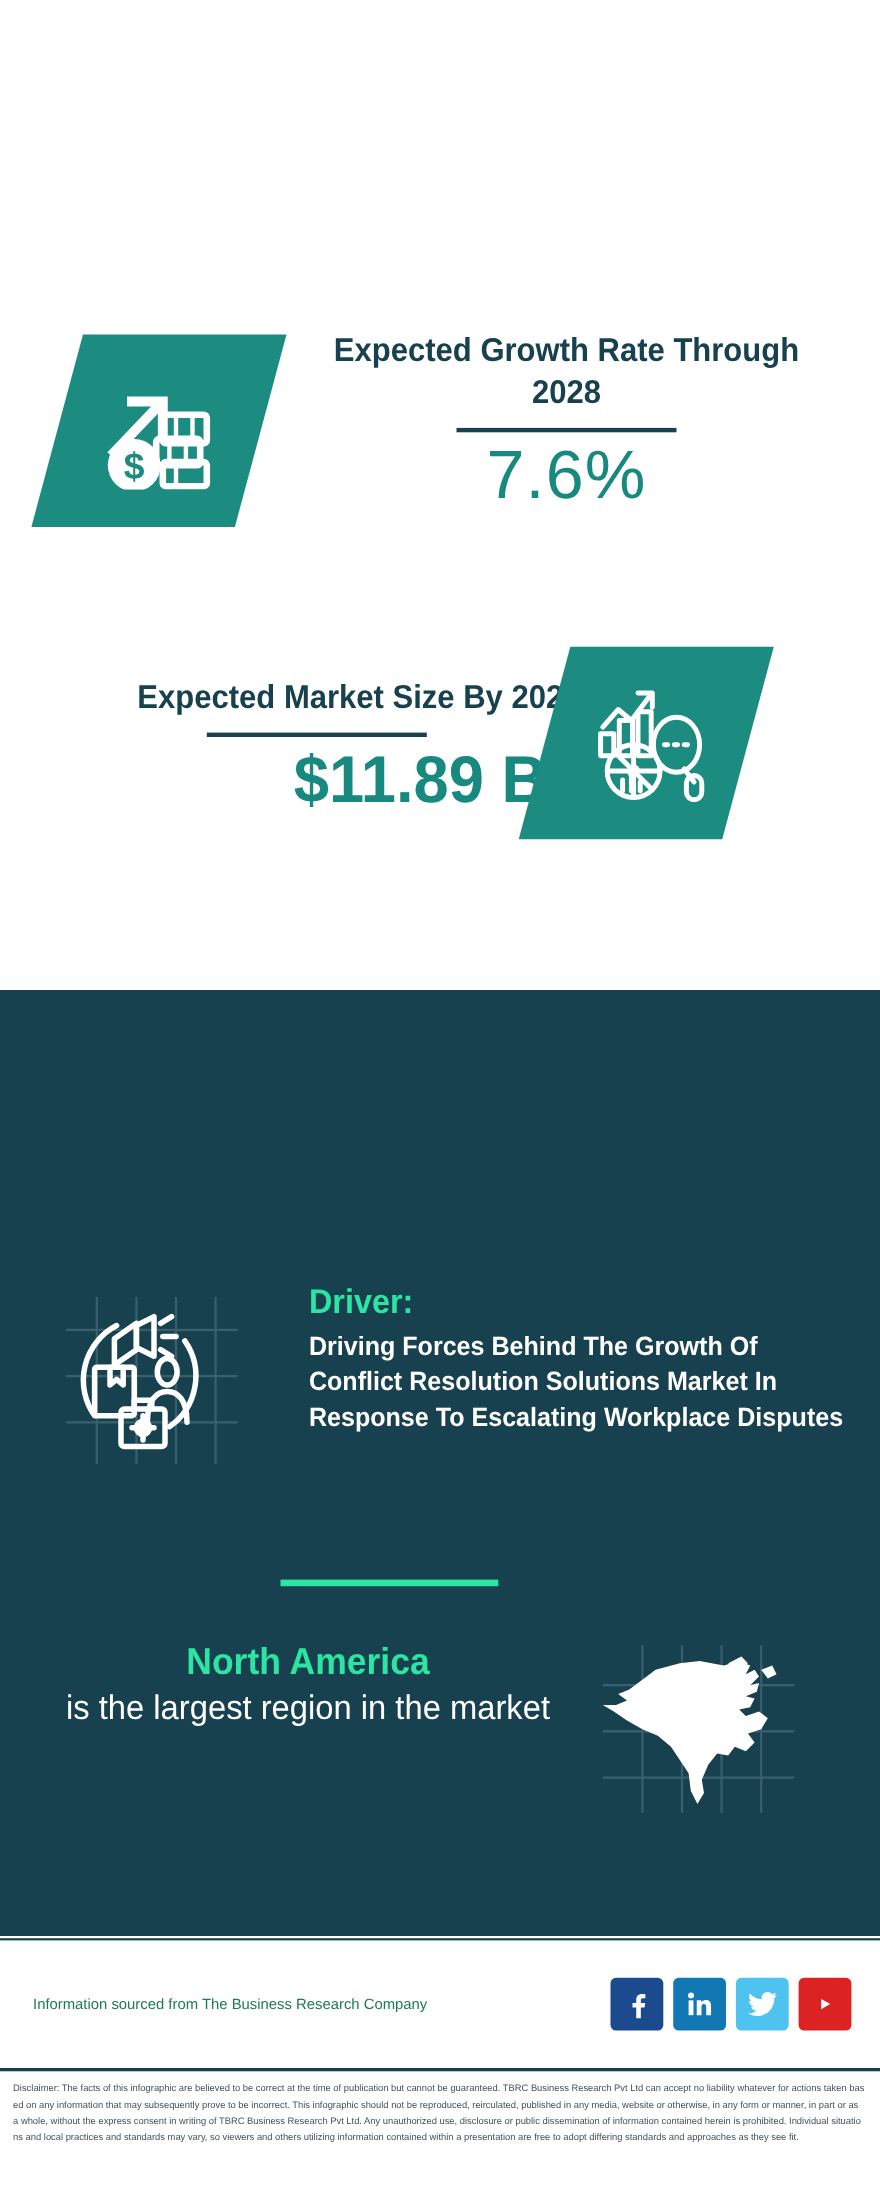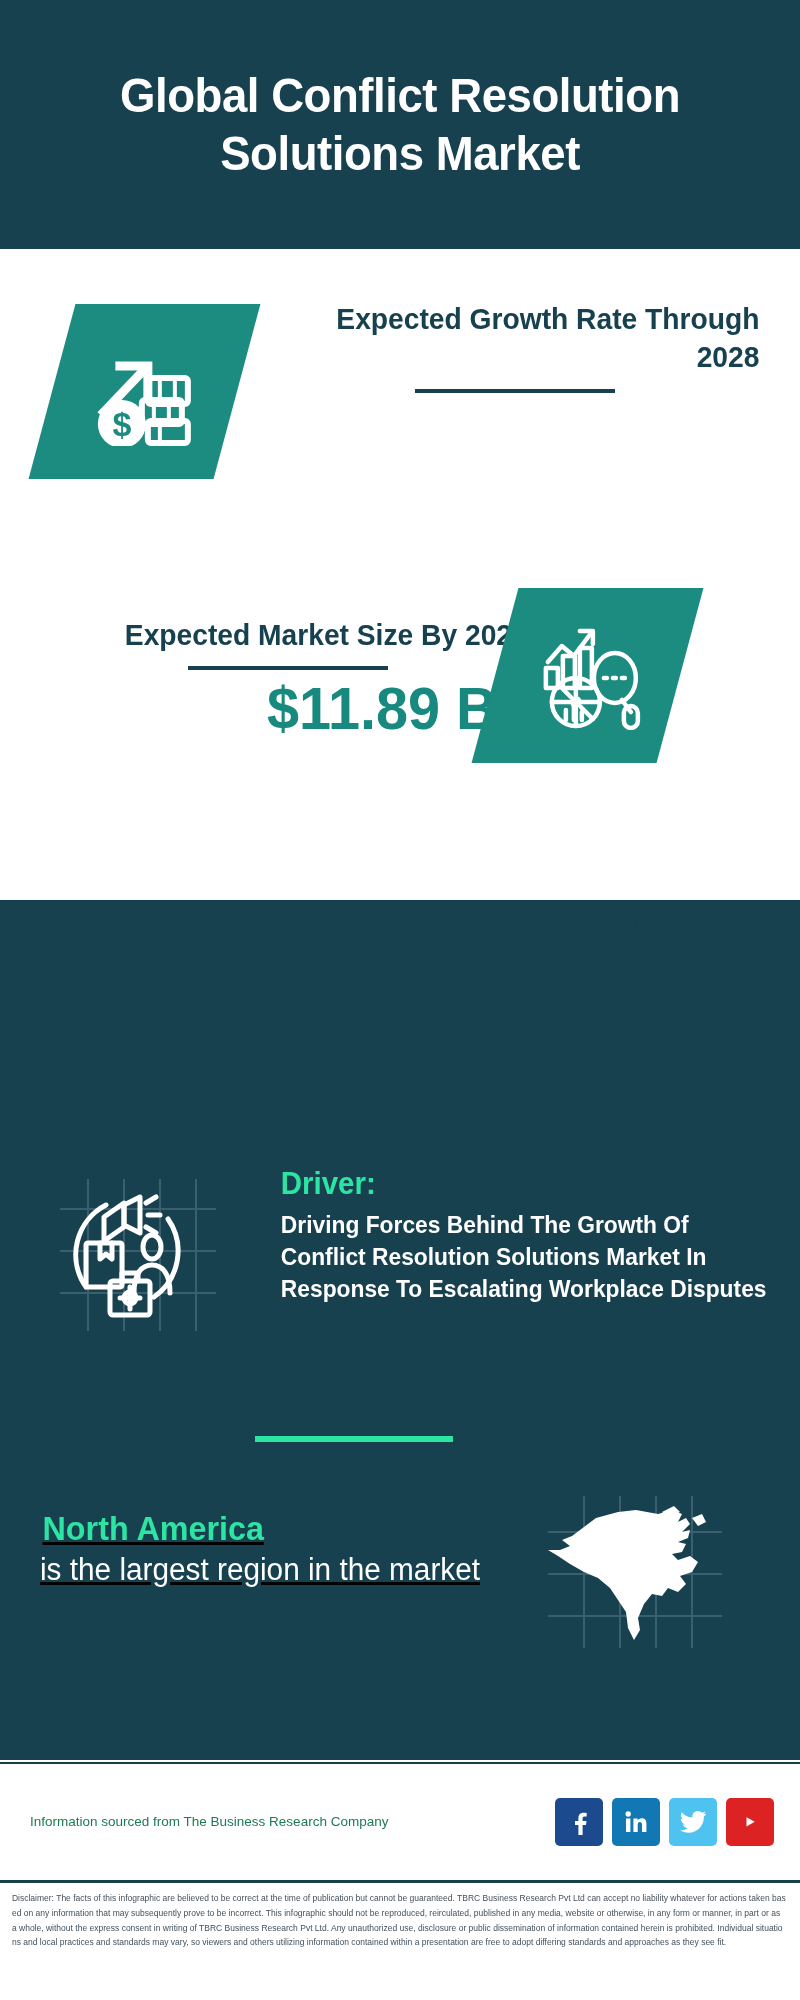--- a/index.html
+++ b/index.html
@@ -62,21 +62,21 @@
     align-items: center;
     justify-content: center;
   }
   .para-icon .icon-inner { transform: skewX(15deg); }
   .growth-icon-box { left: 52px; top: 14px; }
 
   .growth-text {
     position: absolute;
     left: 255px; top: 10px;
     width: 520px;
-    text-align: right;
+    text-align: center;
   }
   .label-dark {
     color: #17414f;
     font-size: 30px;
     font-weight: bold;
     line-height: 1.28;
     transform: scaleX(0.94);
   }
   .rule-dark {
     width: 200px; height: 4px;
@@ -169,24 +169,23 @@
   }
 
   
   .region-row {
     position: absolute;
     left: 0; top: 1490px;
     width: 800px;
   }
   .region-text {
     position: absolute;
-    left: 30px; top: 17px;
+    left: 30px; top: 0;
     width: 500px;
-    text-align: left;
-    text-decoration: underline;
+    text-align: center;
   }
   .region-name {
     color: #2de5a3;
     font-size: 34px;
     font-weight: bold;
     line-height: 1.25;
     transform: scaleX(0.95);
   }
   .region-sub {
     color: #ffffff;
@@ -251,23 +250,20 @@
     text-align: left;
     word-break: break-all;
     transform: scaleX(0.99);
   }
 </style>
 </head>
 <body>
 
 <div class="page">
 
-  <div class="header">
-    <div class="header-title">Global Conflict Resolution Solutions Market</div>
-  </div>
 
   <div class="white-band"></div>
 
   <div class="growth-row">
 
     <div class="para-icon growth-icon-box">
       <div class="icon-inner">
         <svg width="118" height="112" viewBox="0 0 118 112" fill="none">
 
           <path d="M18 78 L58 36" stroke="#fff" stroke-width="9" stroke-linecap="square"></path>
@@ -284,20 +280,21 @@
 
           <circle cx="36" cy="90" r="24" fill="#fff"></circle>
           <text x="36" y="102" font-family="Liberation Sans, sans-serif" font-size="34" font-weight="bold" fill="#1c8c80" text-anchor="middle">$</text>
         </svg>
       </div>
     </div>
 
     <div class="growth-text">
       <div class="label-dark">Expected Growth Rate Through 2028</div>
       <div class="rule-dark"></div>
+      <div class="value-teal">7.6%</div>
     </div>
   </div>
 
   <div class="size-row">
 
     <div class="size-text">
       <div class="label-dark">Expected Market Size By 2028</div>
       <div class="rule-dark"></div>
       <div class="value-teal-big">$11.89 Bn</div>
     </div>

